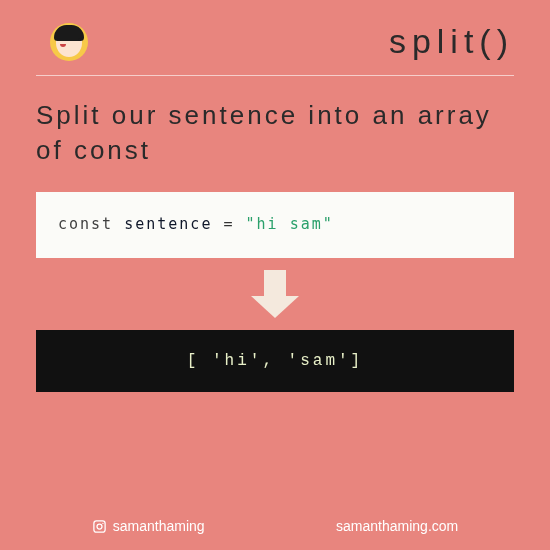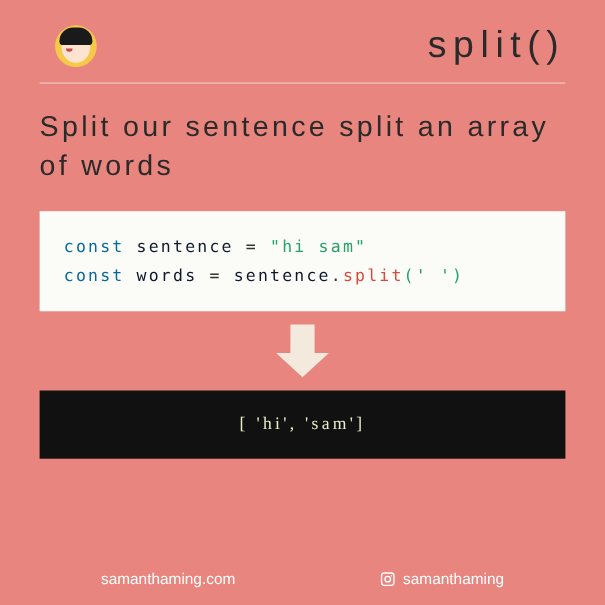--- a/index.html
+++ b/index.html
@@ -78,42 +78,42 @@
   }
   .code-block {
     margin: 0 36px;
     background: #fbfbf8;
     padding: 20px 22px;
     font-family: "Menlo", "Consolas", monospace;
     font-size: 15px;
     letter-spacing: 2px;
     line-height: 1.7;
   }
-  .kw { color: #0369a1; }
+  .kw { color: #404040; }
   .var1 { color: #0f172a; }
   .op { color: #333; }
   .str { color: #2aa06b; }
   .fn { color: #d64b3a; }
   .arrow-stem {
     width: 22px; height: 26px;
     background: #f4e9dd;
     margin: 12px auto 0 auto;
   }
   .arrow-head {
     width: 0; height: 0;
     border-left: 24px solid transparent;
     border-right: 24px solid transparent;
     border-top: 22px solid #f4e9dd;
     margin: 0 auto;
   }
   .output-block {
     margin: 12px 36px 0 36px;
     background: #111;
     color: #e8f0c8;
-    font-family: Liberation Serif, serif;
+    font-family: Liberation Mono, monospace;
     font-size: 16px;
     letter-spacing: 3px;
     text-align: center;
     padding: 22px 10px;
   }
   .footer {
     position: absolute;
     bottom: 16px;
     left: 0; right: 0;
     display: flex;
@@ -140,47 +140,41 @@
     <div class="avatar-hair"></div>
     <div class="avatar-eye l"></div>
     <div class="avatar-eye r"></div>
     <div class="avatar-mouth"></div>
   </div>
   <div class="title">split()</div>
 </div>
 
 <div class="divider"></div>
 
-<div class="subtitle">Split our sentence split an array of words</div>
+<div class="subtitle">Split our sentence into an array of const</div>
 
 <div class="code-block">
   <div>
     <span class="kw">const</span>
     <span class="var1">sentence</span>
     <span class="op">=</span>
     <span class="str">"hi sam"</span>
-  </div>
-  <div>
-    <span class="kw">const</span>
-    <span class="var1">words</span>
-    <span class="op">=</span>
-    <span class="var1">sentence</span><span class="op">.</span><span class="fn">split</span><span class="str">(' ')</span>
   </div>
 </div>
 
 <div>
   <div class="arrow-stem"></div>
   <div class="arrow-head"></div>
 </div>
 
 <div class="output-block">[ 'hi', 'sam']</div>
 
 <div class="footer">
   <div class="footer-item">
-    <span>samanthaming.com</span>
-  </div>
-  <div class="footer-item">
     <svg viewBox="0 0 24 24">
         <path d="M7 2h10a5 5 0 015 5v10a5 5 0 01-5 5H7a5 5 0 01-5-5V7a5 5 0 015-5zm0 2a3 3 0 00-3 3v10a3 3 0 003 3h10a3 3 0 003-3V7a3 3 0 00-3-3H7zm5 3a5 5 0 110 10 5 5 0 010-10zm0 2a3 3 0 100 6 3 3 0 000-6zm5.5-3a1 1 0 110 2 1 1 0 010-2z"></path>
       </svg>
     <span>samanthaming</span>
   </div>
+  <div class="footer-item">
+    <span>samanthaming.com</span>
+  </div>
 </div>
 
 </body></html>

